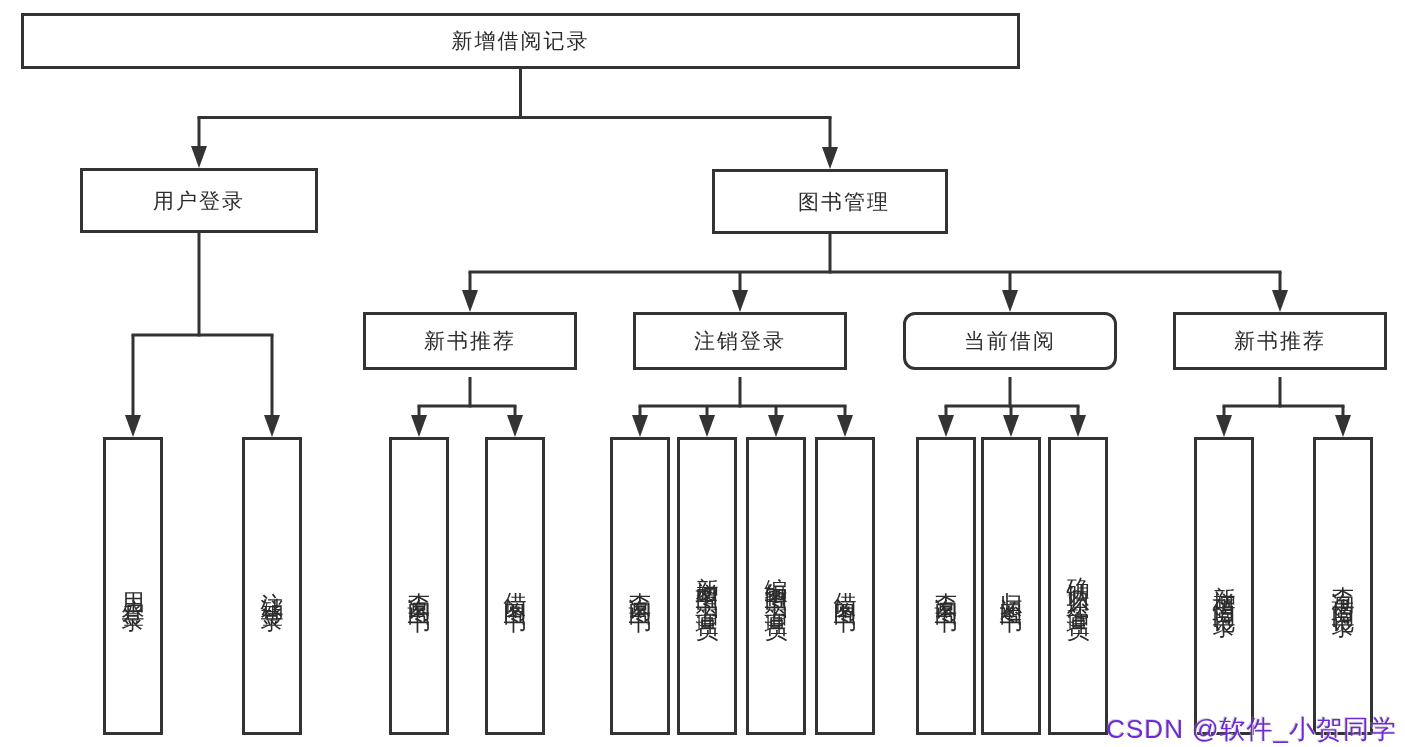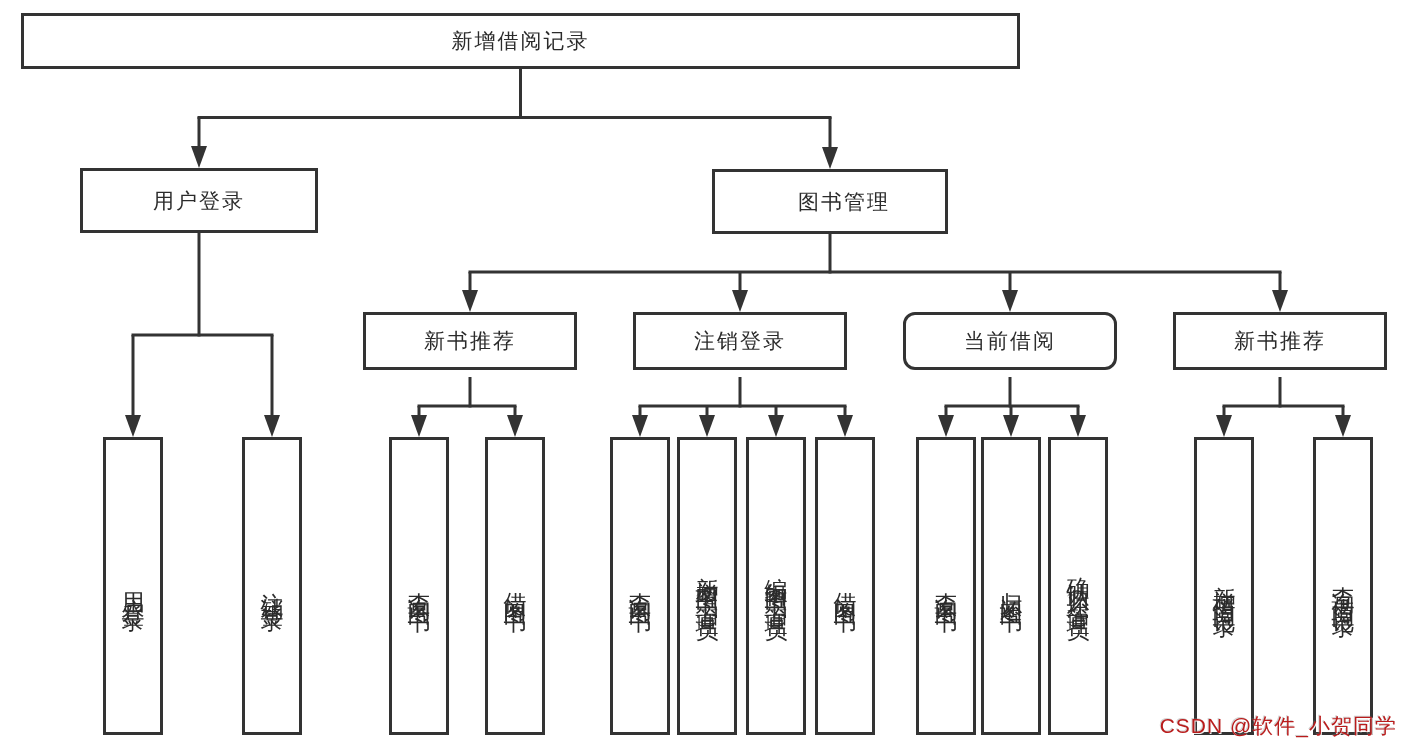--- a/index.html
+++ b/index.html
@@ -61,23 +61,23 @@
   #l-bb-bor  { left: 815px; }
   #l-cb-q    { left: 916px; }
   #l-cb-ret  { left: 981px; }
   #l-cb-conf { left: 1048px; }
   #l-r-add   { left: 1194px; }
   #l-r-q     { left: 1313px; }
   #watermark {
     position: absolute;
     top: 712px;
     right: 8px;
-    font-size: 21px;
+    font-size: 26px;
     letter-spacing: 1px;
-    color: #b91c1c;
+    color: #6d28d9;
     text-shadow: 1px 1px 0 rgba(255,255,255,0.9), -1px -1px 0 rgba(130,130,130,0.35);
     z-index: 5;
     white-space: nowrap;
   }
 </style>
 </head>
 <body>
 
 <div id="stage">
 

